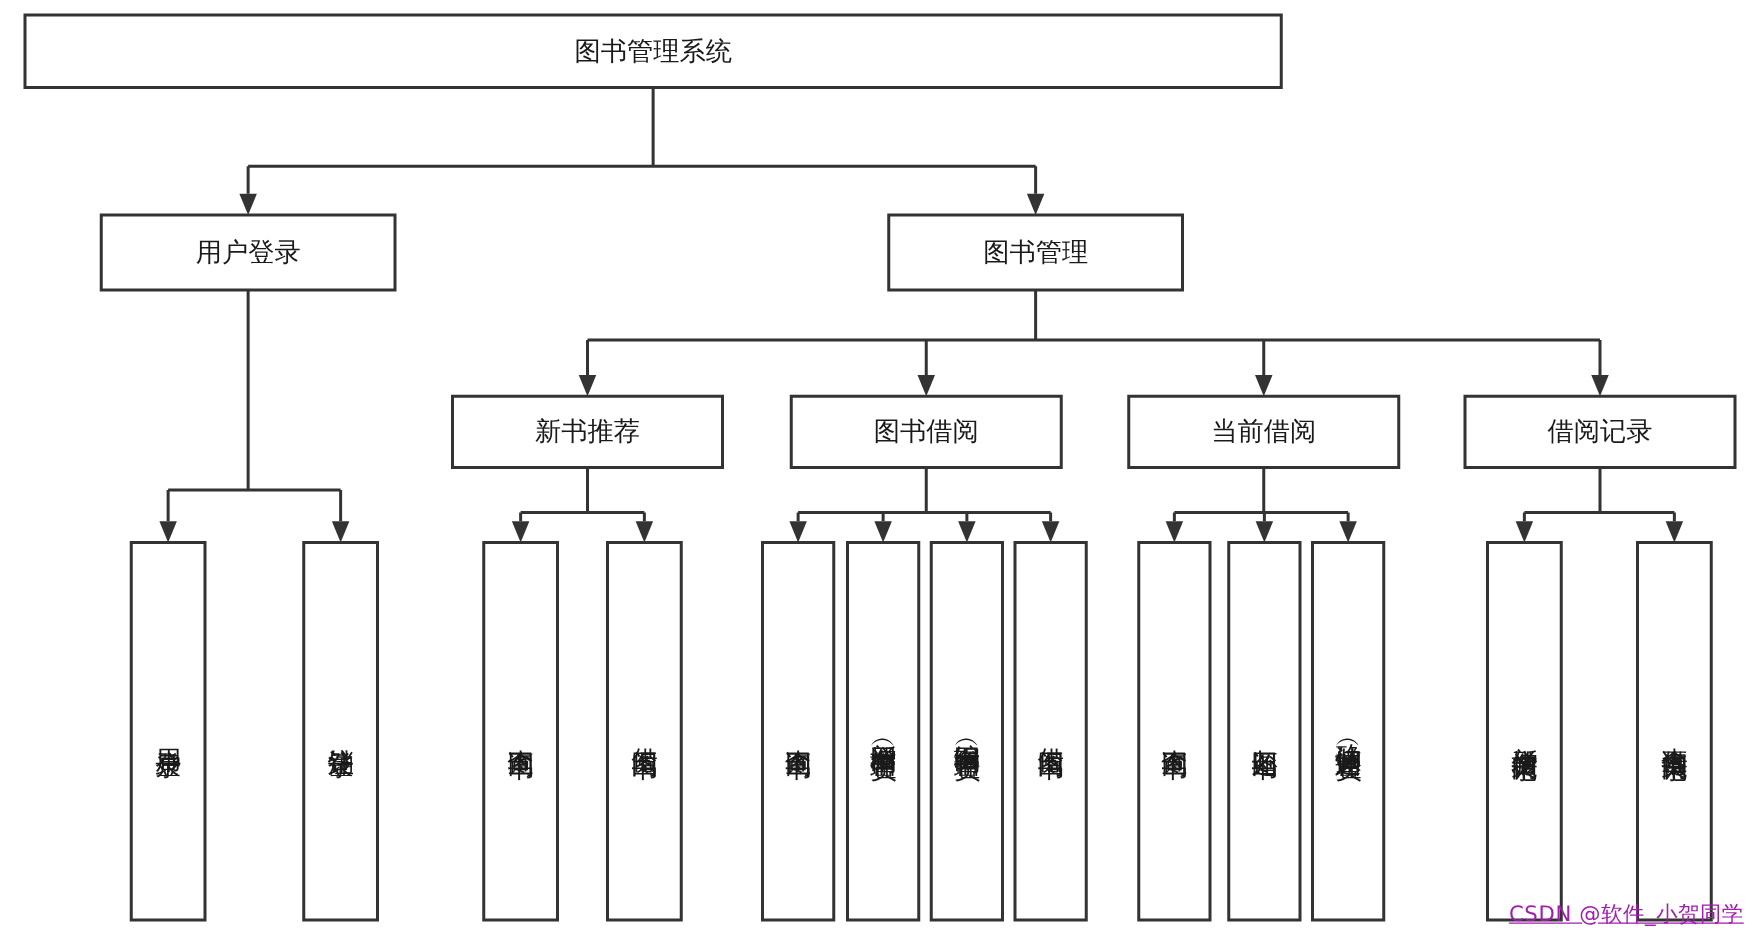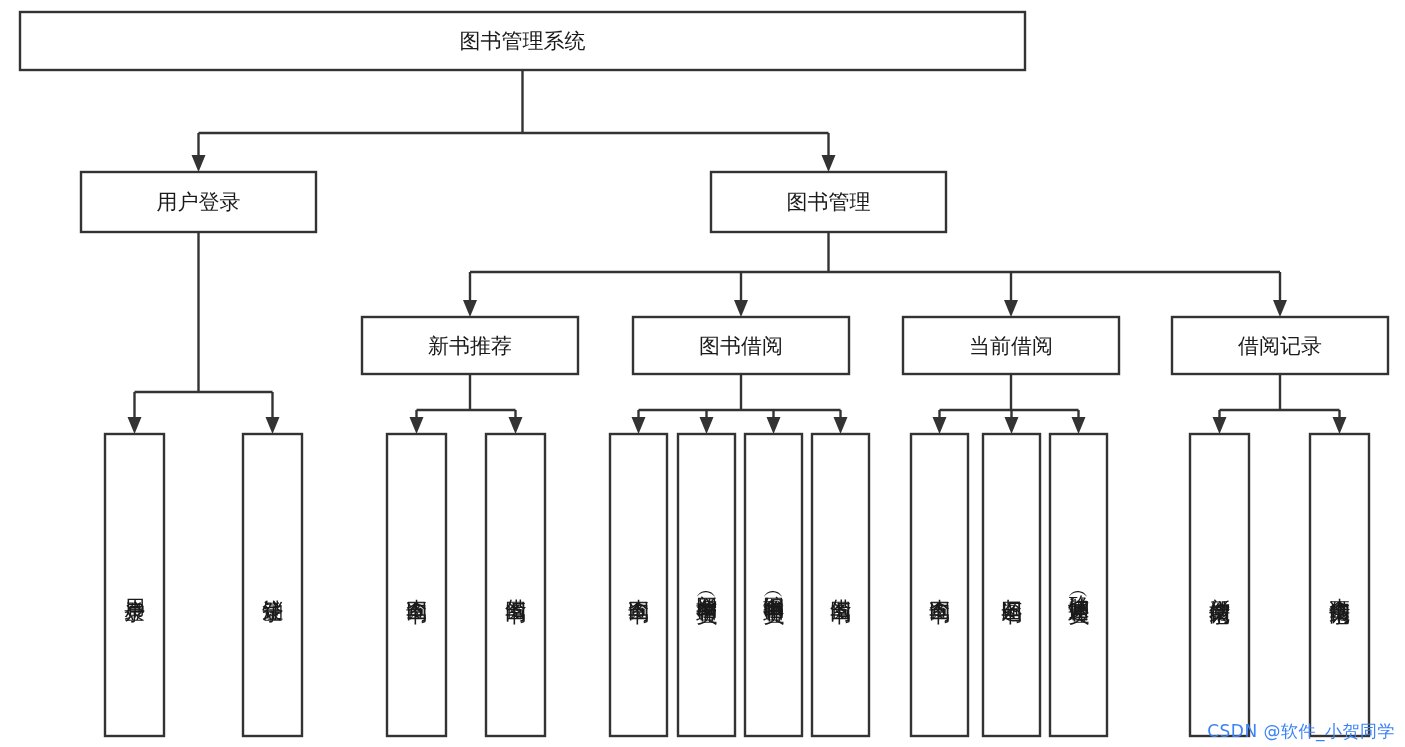--- a/index.html
+++ b/index.html
@@ -63,25 +63,26 @@
     white-space: nowrap;
     display: flex;
     align-items: center;
     justify-content: center;
     pointer-events: none;
   }
   .watermark {
     position: absolute;
     right: 10px;
     bottom: 4px;
-    color: #3b82f6;
+    color: #a21caf;
     font-family: "DejaVu Sans", "Liberation Sans", sans-serif;
     font-size: 17px;
     letter-spacing: 0.5px;
     white-space: nowrap;
+    text-decoration: underline;
   }
 </style>
 </head>
 <body>
 
 <div id="diagram-root">
 
   <svg id="tree-svg" viewBox="0 0 1405 747">
     <g id="connectors-layer">
         <line x1="522.5" y1="70" x2="522.5" y2="133" class="connector"></line>

